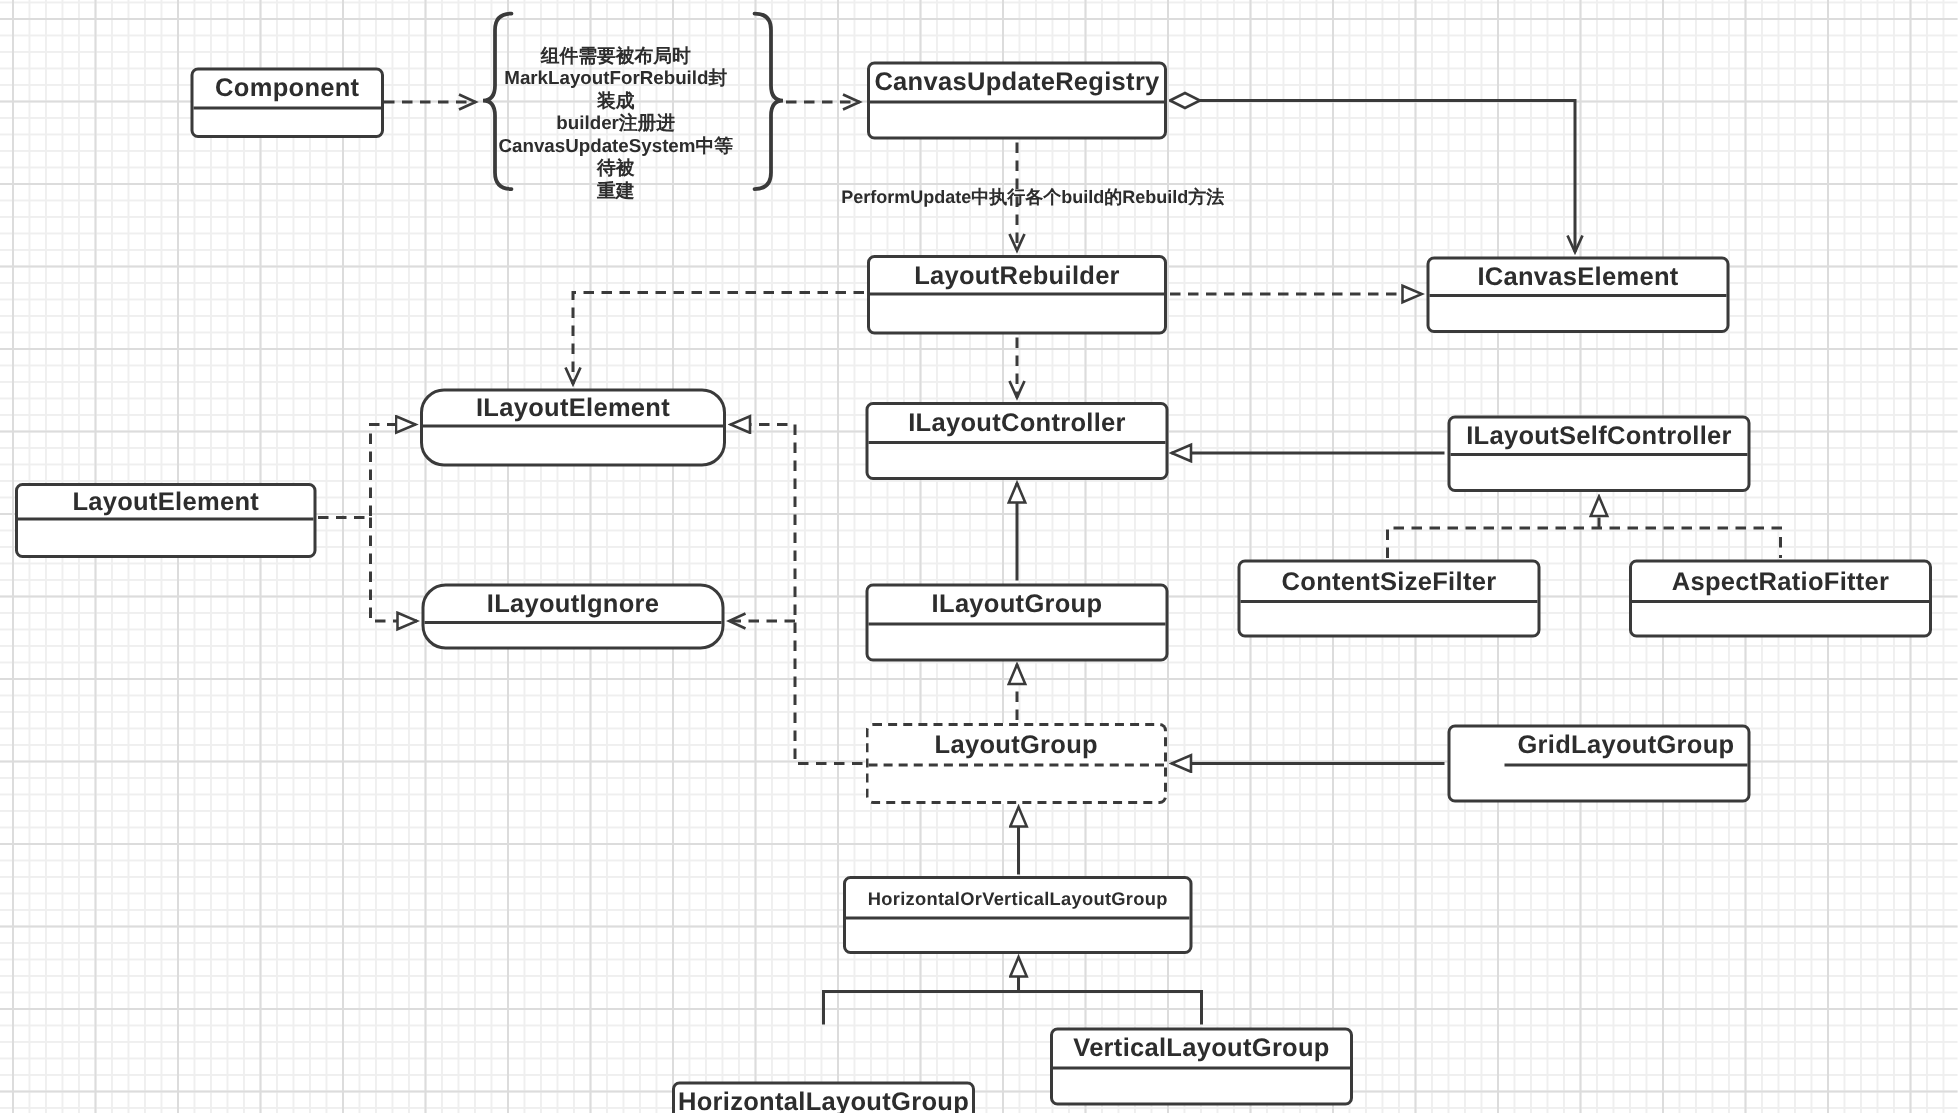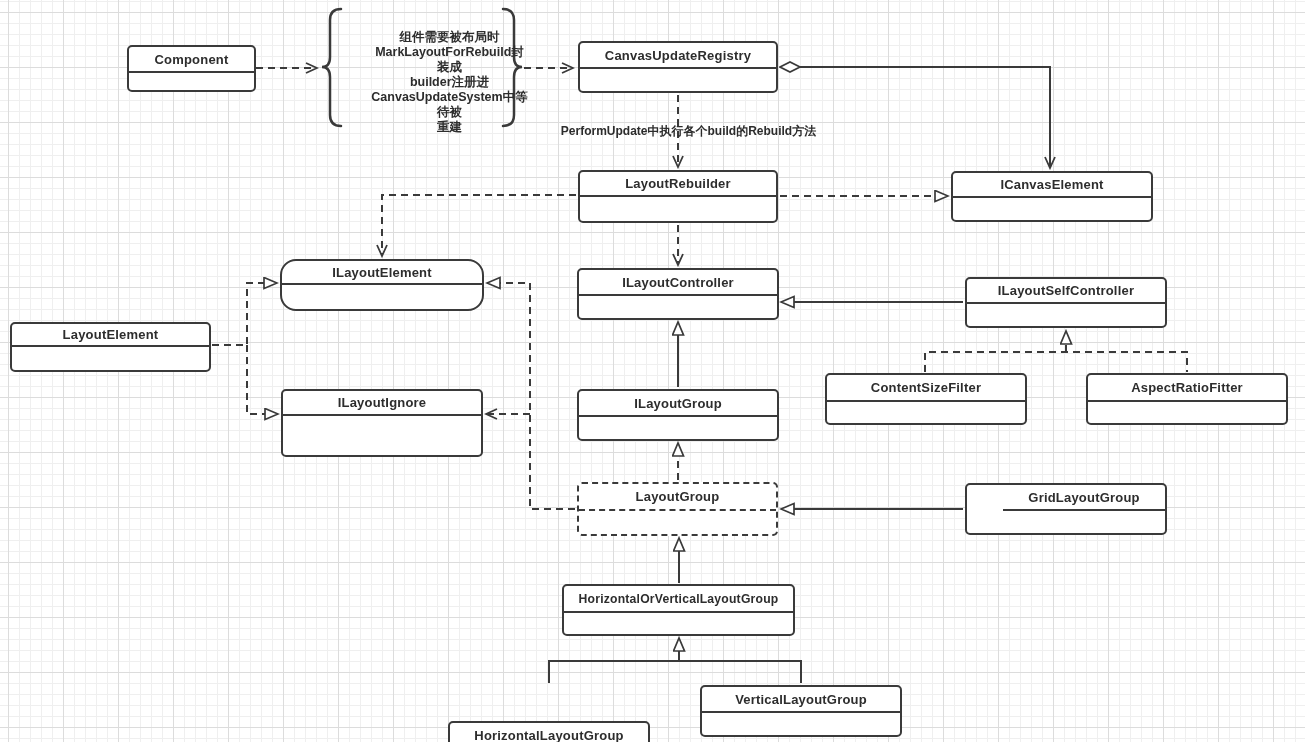--- a/index.html
+++ b/index.html
@@ -11,32 +11,32 @@
       linear-gradient(#dcdcdc 1px, transparent 1px),
       linear-gradient(90deg,#dcdcdc 1px, transparent 1px),
       linear-gradient(#efefef 1px, transparent 1px),
       linear-gradient(90deg,#efefef 1px, transparent 1px);
     background-size:55px 55px,55px 55px,11px 11px,11px 11px;
     background-position:8px 12px,8px 12px,8px 12px,8px 12px;
   }
   #edges{position:absolute;left:0;top:0;width:1305px;height:742px;}
   .box{position:absolute;background:#fff;border:2px solid #3a3a3a;border-radius:5px;box-sizing:border-box;}
   .box .title{
-    font-weight:bold;font-size:13px;color:#2d2d2d;text-align:center;
+    font-weight:bold;font-size:17px;color:#2d2d2d;text-align:center;
     border-bottom:2px solid #3a3a3a;display:flex;align-items:center;justify-content:center;
     letter-spacing:.2px;white-space:nowrap;overflow:hidden;
   }
   .box .body{width:100%;}
   .box.dashed{border-style:dashed;}
   .box.dashed .title{border-bottom-style:dashed;}
   .tight .title{font-size:12.2px;}
   .note-text{
     position:absolute;left:330px;top:30px;width:161px;
     font-weight:bold;font-size:12.5px;line-height:15px;color:#2d2d2d;
-    text-align:center;white-space:pre-line;margin-left:39px;
+    text-align:center;white-space:pre-line;
   }
   .edge-label{
     position:absolute;left:551px;top:123px;width:275px;
     font-weight:bold;font-size:12px;color:#2c2c2c;text-align:center;white-space:nowrap;
   }
   .e{fill:none;stroke:#3a3a3a;stroke-width:2;}
   .dash{stroke-dasharray:7 5;}
   .brace{fill:none;stroke:#3a3a3a;stroke-width:2.5;stroke-linecap:round;}
 </style>
 </head>
@@ -123,21 +123,21 @@
   <div class="box" style="left:965px;top:277px;width:202px;height:51px;">
     <div class="title" style="height:23px;">ILayoutSelfController</div>
     <div class="body"></div>
   </div>
 
   <div class="box" style="left:10px;top:322px;width:201px;height:50px;">
     <div class="title" style="height:21px;">LayoutElement</div>
     <div class="body"></div>
   </div>
 
-  <div class="box" style="left:281px;top:389px;width:202px;height:68px;">
+  <div class="box" style="left:281px;top:389px;width:202px;height:44px;border-radius:16px;">
     <div class="title" style="height:23px;">ILayoutIgnore</div>
     <div class="body"></div>
   </div>
 
   <div class="box" style="left:577px;top:389px;width:202px;height:52px;">
     <div class="title" style="height:24px;">ILayoutGroup</div>
     <div class="body"></div>
   </div>
 
   <div class="box" style="left:825px;top:373px;width:202px;height:52px;">

